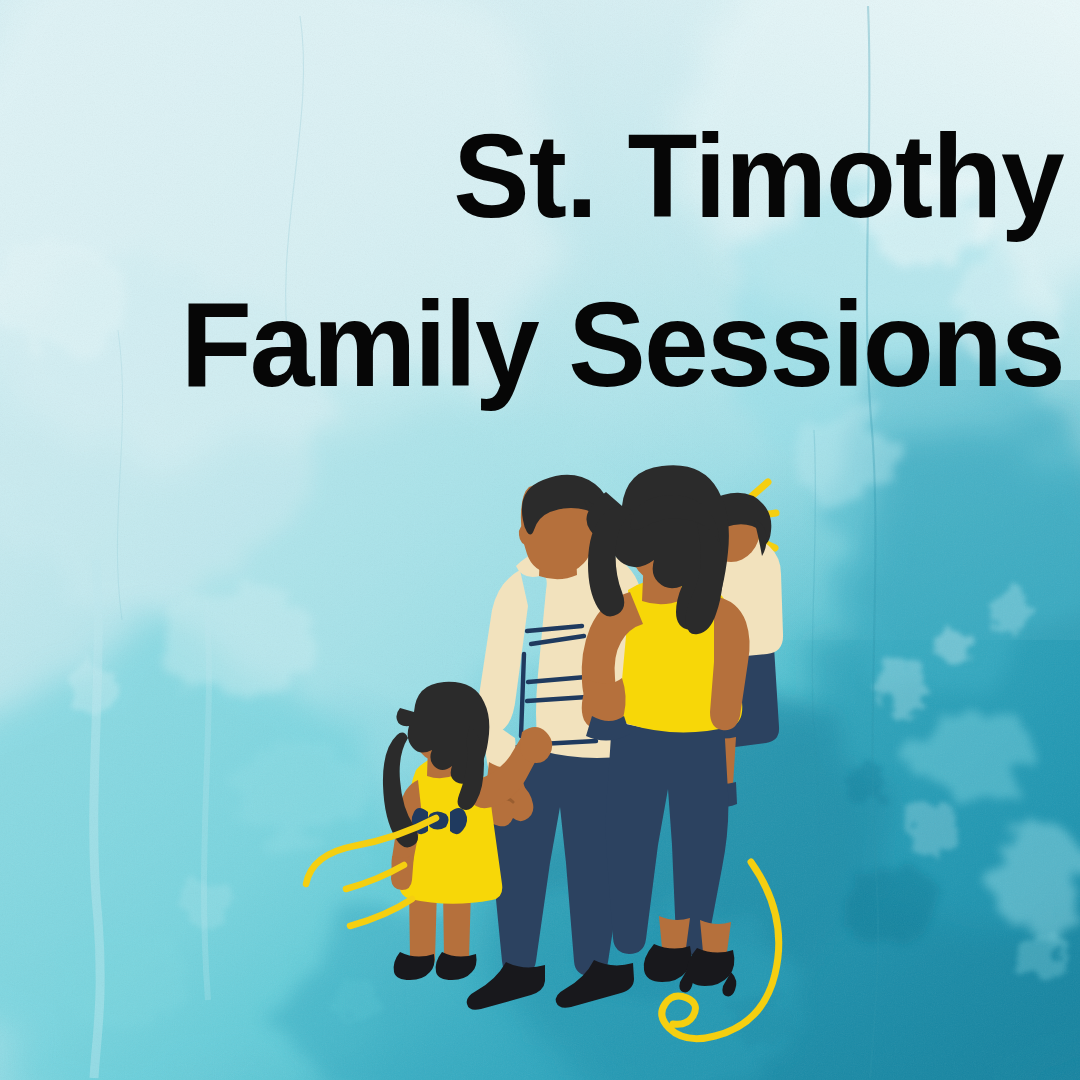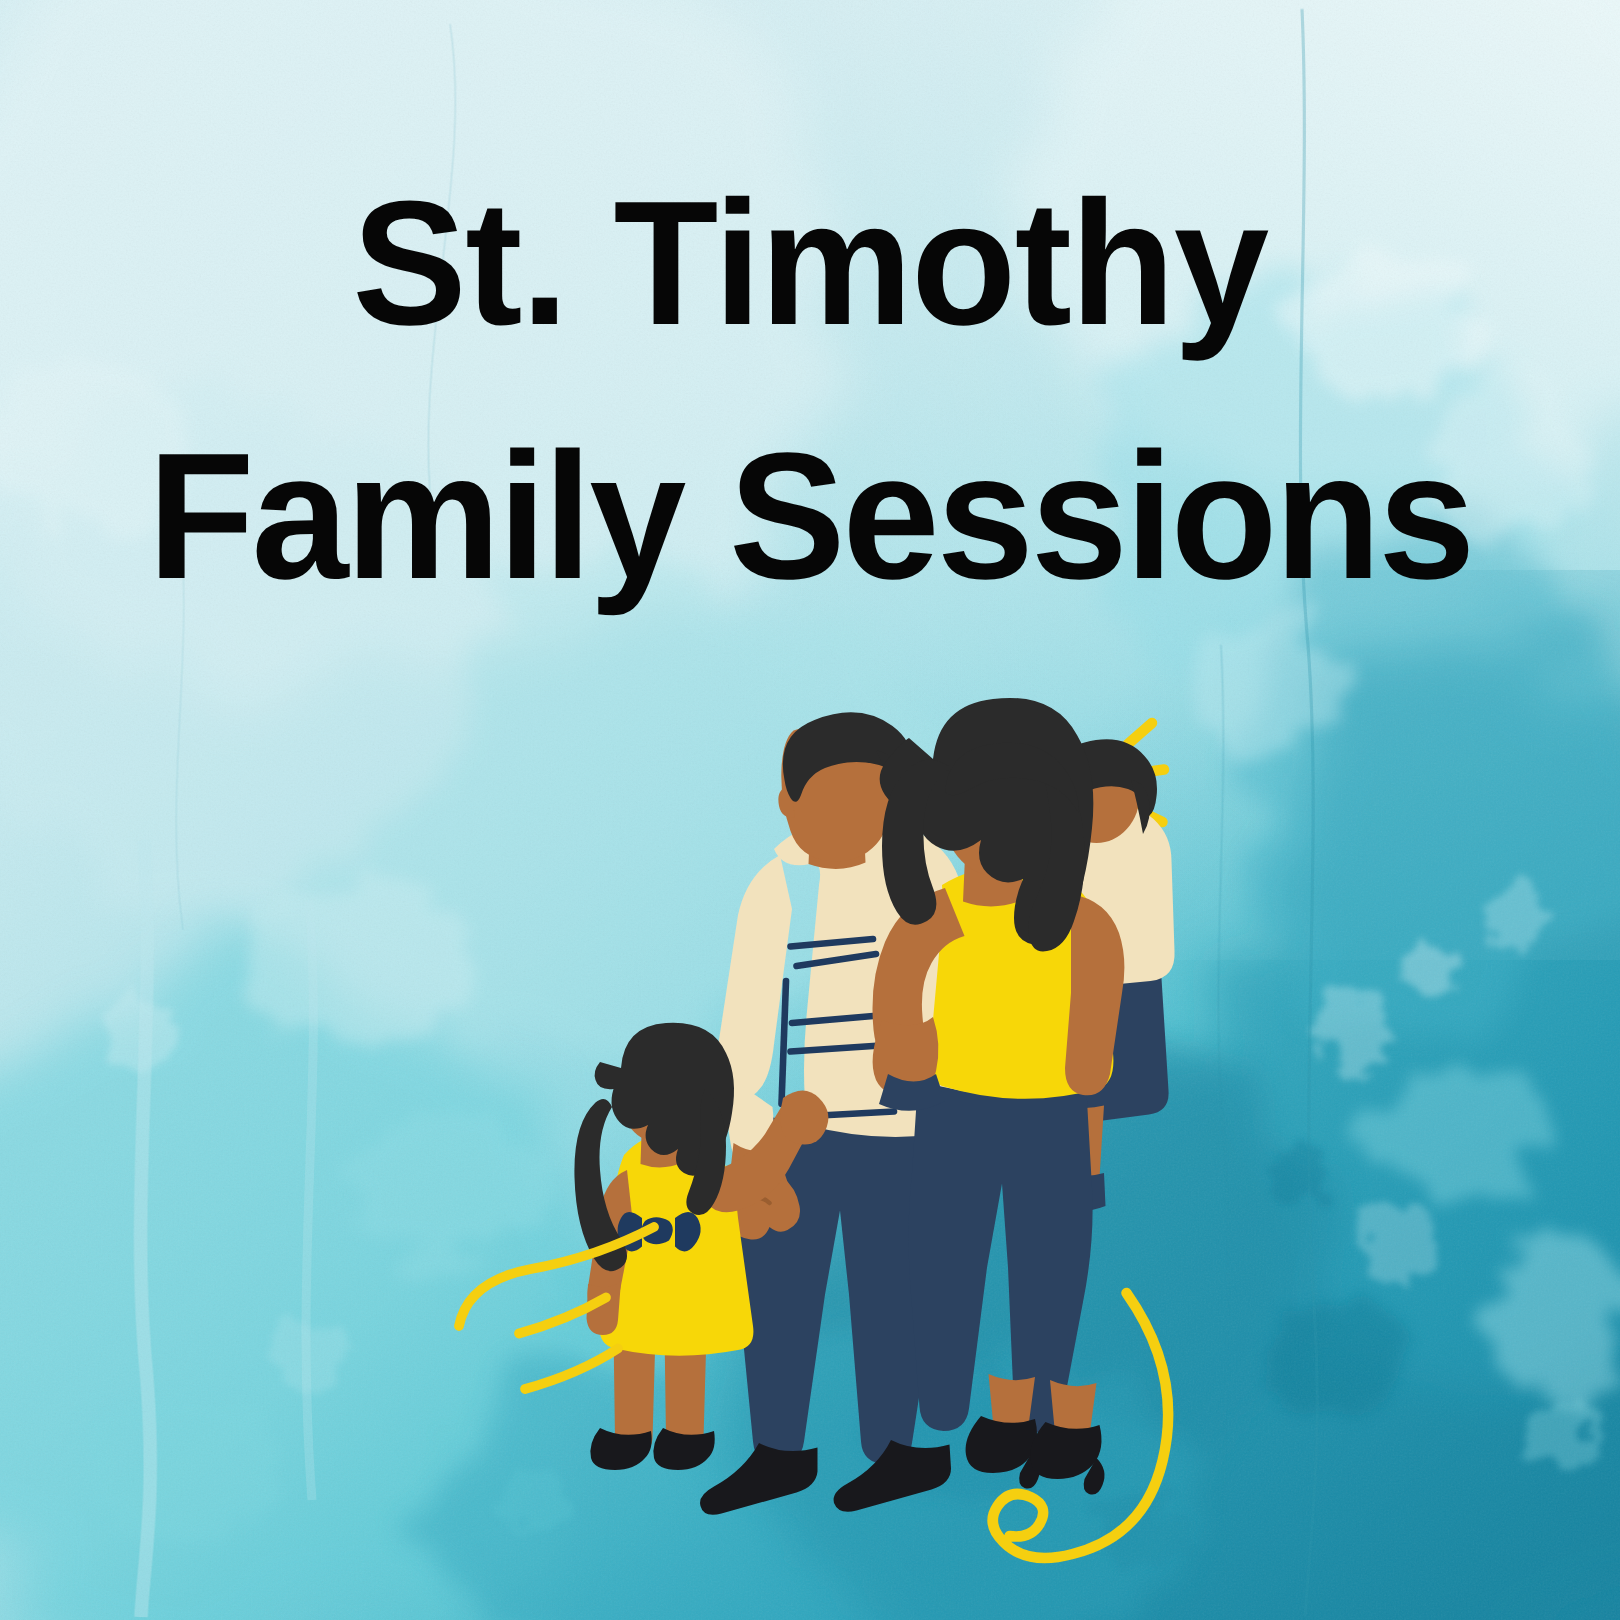--- a/index.html
+++ b/index.html
@@ -19,21 +19,21 @@
     inset: 0;
     width: 1080px;
     height: 1080px;
     display: block;
   }
   #title-block {
     position: absolute;
     left: 0;
     top: 118px;
     width: 1080px;
-    text-align: center;
+    text-align: right;
     z-index: 5;
     pointer-events: none;
   }
   .title-line {
     display: block;
     color: #060606;
     font-family: "Liberation Sans Narrow", "Liberation Sans", "DejaVu Sans", sans-serif;
     font-weight: 700;
     font-size: 118px;
     line-height: 0.99;

